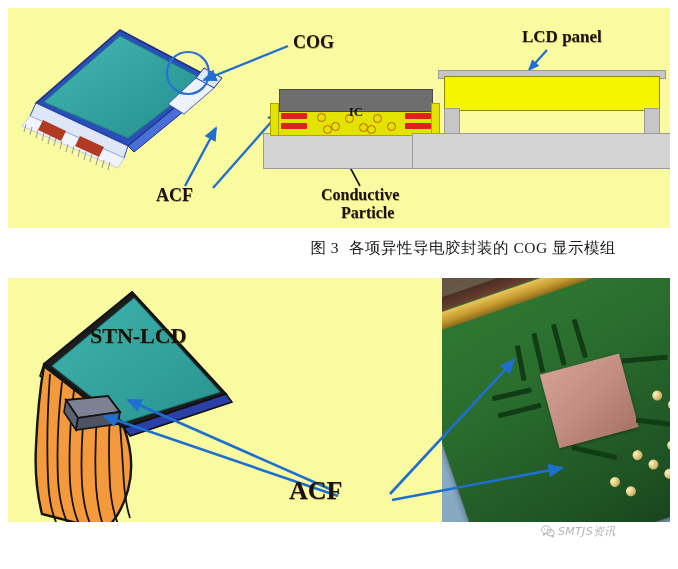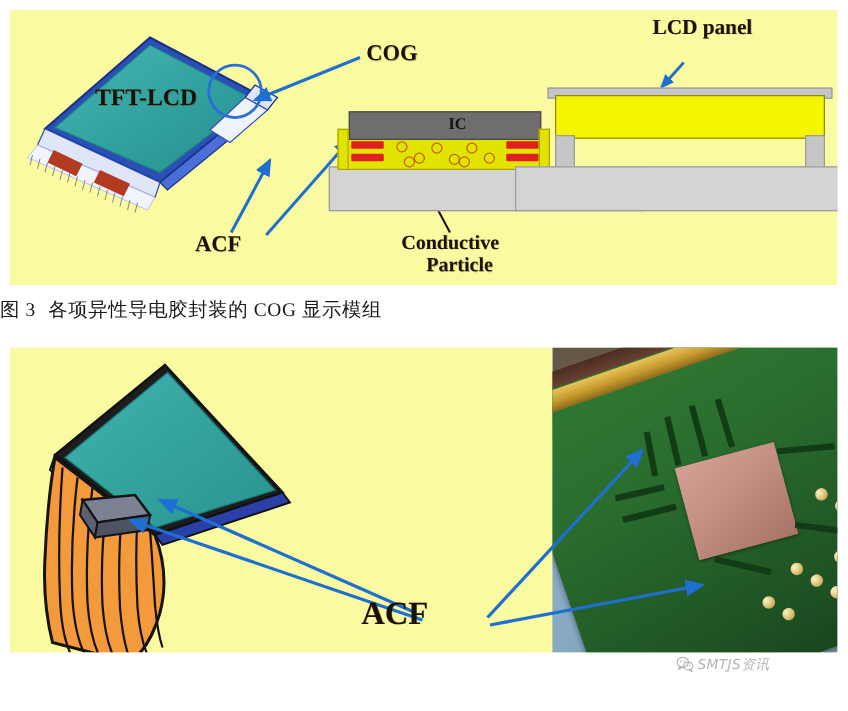--- a/index.html
+++ b/index.html
@@ -28,21 +28,21 @@
     overflow: hidden;
   }
   #fig3-panel { left: 8px;  top: 8px;   width: 662px; height: 220px; }
   #fig4-panel { left: 8px;  top: 278px; width: 662px; height: 244px; }
 
   
   .caption {
     position: absolute;
     left: 0;
     width: 616px;
-    text-align: left;
+    text-align: right;
     font-family: "Liberation Serif", "DejaVu Serif", serif;
     font-size: 15.5px;
     color: #1a1a1a;
     letter-spacing: 0.5px;
     white-space: nowrap;
   }
   #fig3-caption { top: 238px; }
   #fig4-caption { top: 532px; }
   .caption .cap-num { margin-right: 10px; }
 
@@ -172,22 +172,21 @@
     border: 1px solid #9a9a9a;
   }
   .ic-text {
     position: absolute;
     font-family: "Liberation Serif", "DejaVu Serif", serif;
     font-weight: bold;
     font-size: 13px;
     color: #111;
     width: 100%;
     text-align: center;
-    top: 1px;
-    padding-left: 10px;
+    top: 14px;
   }
 </style>
 </head>
 <body>
 
 <div class="page">
 
   <div class="fig-panel" id="fig3-panel">
 
     <svg class="fig-svg" viewBox="0 0 662 220" preserveAspectRatio="none">
@@ -280,26 +279,25 @@
 
     <div class="xs" style="left:262px; top:95px; width:7px; height:31px; background:#e3e300; border:1px solid #b0a500;"></div>
     <div class="xs" style="left:423px; top:95px; width:7px; height:31px; background:#e3e300; border:1px solid #b0a500;"></div>
 
     <div class="xs lcd-grey" style="left:430px; top:62px; width:226px; height:7px;"></div>
     <div class="xs lcd-yellow" style="left:436px; top:68px; width:214px; height:33px;"></div>
     <div class="xs lcd-grey" style="left:436px; top:100px; width:14px; height:25px;"></div>
     <div class="xs lcd-grey" style="left:636px; top:100px; width:14px; height:25px;"></div>
     <div class="xs xs-substrate" style="left:404px; top:125px; width:258px; height:34px;"></div>
 
-    <div class="fig-label" style="left:68px; top:60px; font-size:19px;">TFT-LCD</div>
     <div class="fig-label" style="left:285px; top:24px; font-size:18px;">COG</div>
     <div class="fig-label" style="left:148px; top:177px; font-size:18px;">ACF</div>
     <div class="fig-label" style="left:313px; top:178px; font-size:16px;">Conductive</div>
     <div class="fig-label" style="left:333px; top:196px; font-size:16px;">Particle</div>
-    <div class="fig-label" style="left:514px; top:4px; font-size:17px;">LCD panel</div>
+    <div class="fig-label" style="left:514px; top:19px; font-size:17px;">LCD panel</div>
   </div>
 
   <div class="caption" id="fig3-caption">
     <span class="cap-num">图 3</span><span>各项异性导电胶封装的 COG 显示模组</span>
   </div>
 
   <div class="fig-panel" id="fig4-panel">
 
     <div class="photo">
       <div class="photo-bg"></div>
@@ -383,20 +381,21 @@
         <polygon points="70,140 112,134 110,146 68,152" fill="#4e5363" stroke="#141414" stroke-width="1.6"></polygon>
       </g>
 
       <line x1="326,0" y1="0" x2="0" y2="0" stroke="none"></line>
       <line x1="324" y1="212" x2="120" y2="122" stroke="#1f6fd0" stroke-width="2.6" marker-end="url(#arrowBlue4)"></line>
       <line x1="330" y1="218" x2="96" y2="138" stroke="#1f6fd0" stroke-width="2.6" marker-end="url(#arrowBlue4)"></line>
       <line x1="382" y1="216" x2="506" y2="82" stroke="#1f6fd0" stroke-width="2.6" marker-end="url(#arrowBlue4)"></line>
       <line x1="384" y1="222" x2="554" y2="190" stroke="#1f6fd0" stroke-width="2.6" marker-end="url(#arrowBlue4)"></line>
     </svg>
 
+    <div class="fig-label" style="left:82px; top:45px; font-size:22px;">STN-LCD</div>
     <div class="fig-label" style="left:281px; top:198px; font-size:26px;">ACF</div>
   </div>
 
 
   <div id="watermark">
     <svg width="14" height="13" viewBox="0 0 14 13">
       <ellipse cx="5.2" cy="4.8" rx="4.6" ry="3.9" fill="none" stroke="#9a9a9a" stroke-width="1"></ellipse>
       <path d="M3.2 8.1 L2.0 10.2 L4.4 9.1 Z" fill="none" stroke="#9a9a9a" stroke-width="1"></path>
       <circle cx="3.6" cy="4.2" r="0.7" fill="#9a9a9a"></circle>
       <circle cx="6.6" cy="4.2" r="0.7" fill="#9a9a9a"></circle>

